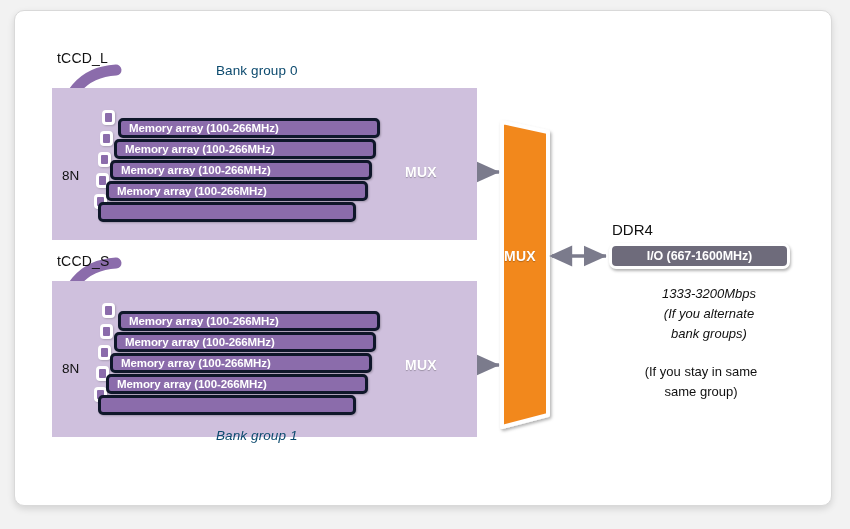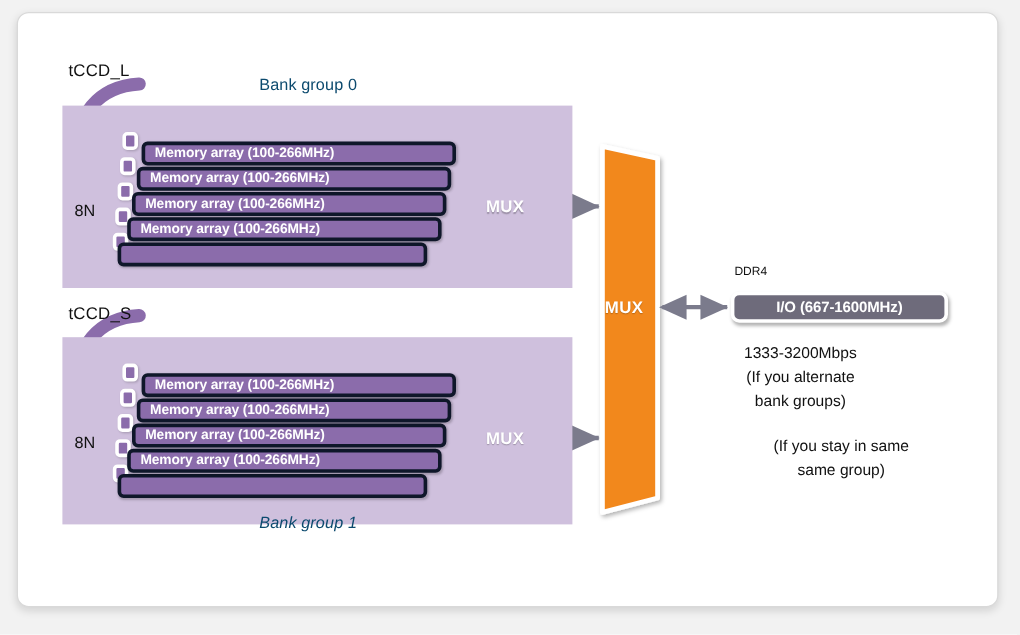--- a/index.html
+++ b/index.html
@@ -151,36 +151,36 @@
     text-align: center;
     letter-spacing: -0.1px;
     white-space: nowrap;
     box-shadow: 1px 2px 3px rgba(0,0,0,0.3);
   }
 
   #label-ddr4 {
     position: absolute;
     left: 612px;
     top: 221px;
-    font-size: 10px;
+    font-size: 15px;
     color: #111111;
     white-space: nowrap;
   }
 
   
   .rate-note {
     position: absolute;
     width: 206px;
     text-align: center;
     font-size: 13px;
     color: #111111;
     line-height: 20px;
     white-space: nowrap;
   }
-  #note-alternate { left: 564px; top: 284px; }
+  #note-alternate { left: 606px; top: 284px; font-style: italic; }
   #note-same { left: 598px; top: 362px; }
   .rate-note .rate-value { display: block; }
   .rate-note .rate-cond1 { display: block; }
   .rate-note .rate-cond2 { display: block; }
 </style>
 </head>
 <body>
 
 <div id="stage">
 

